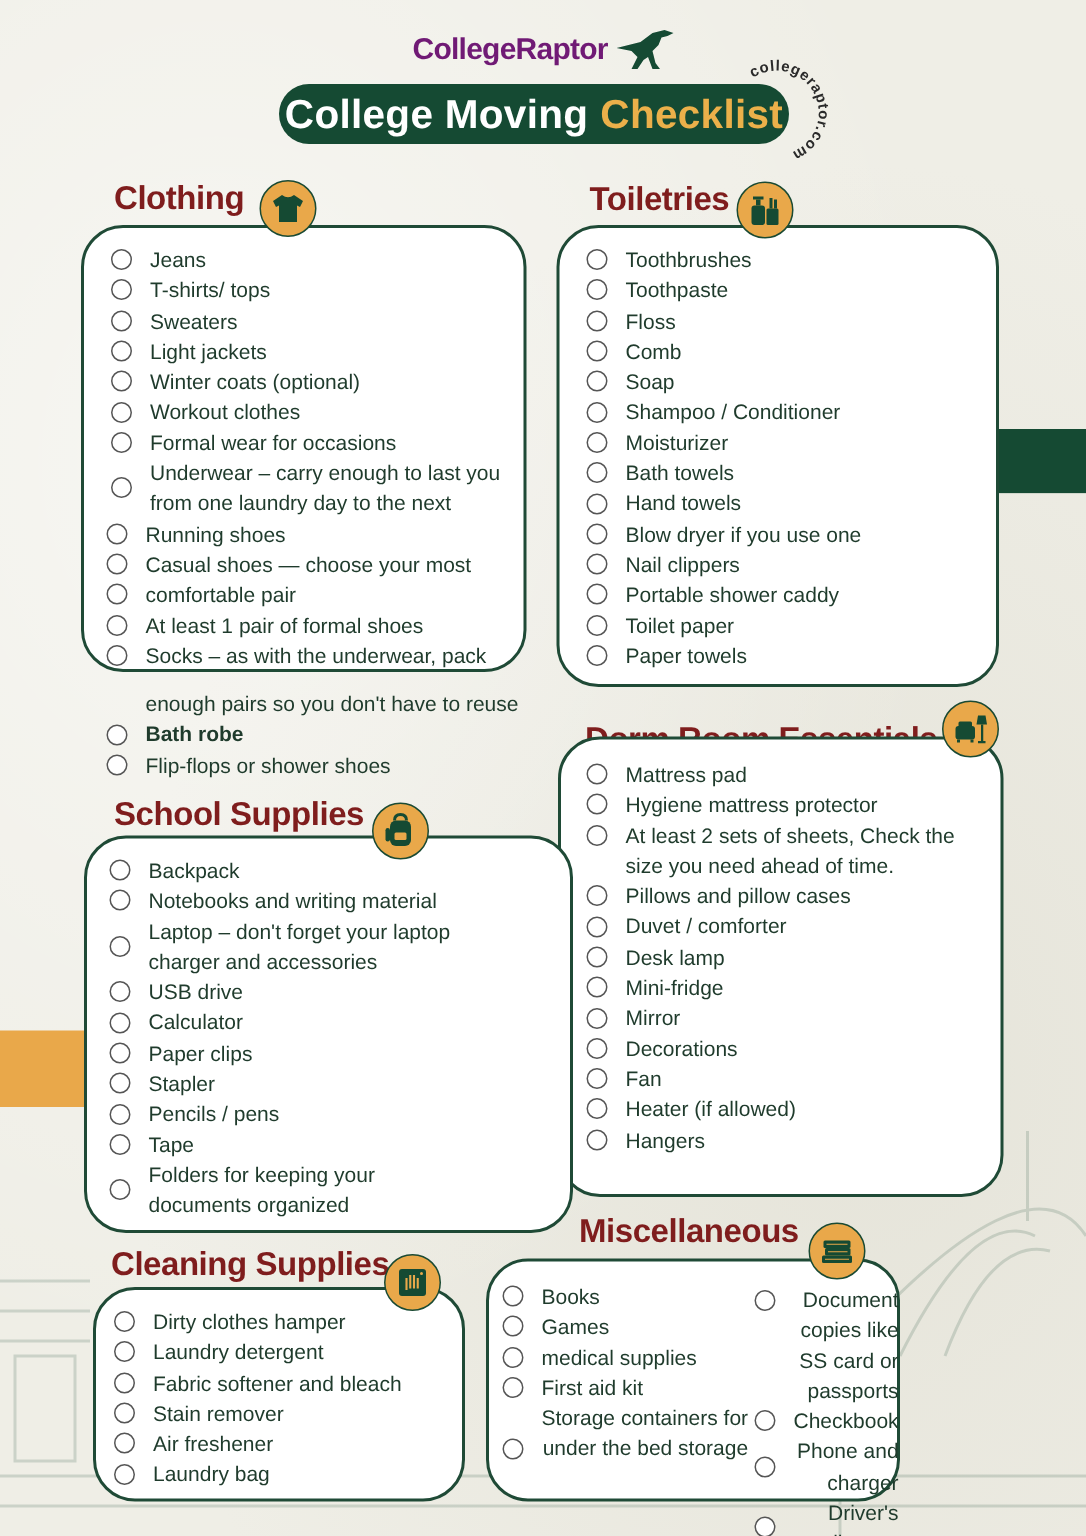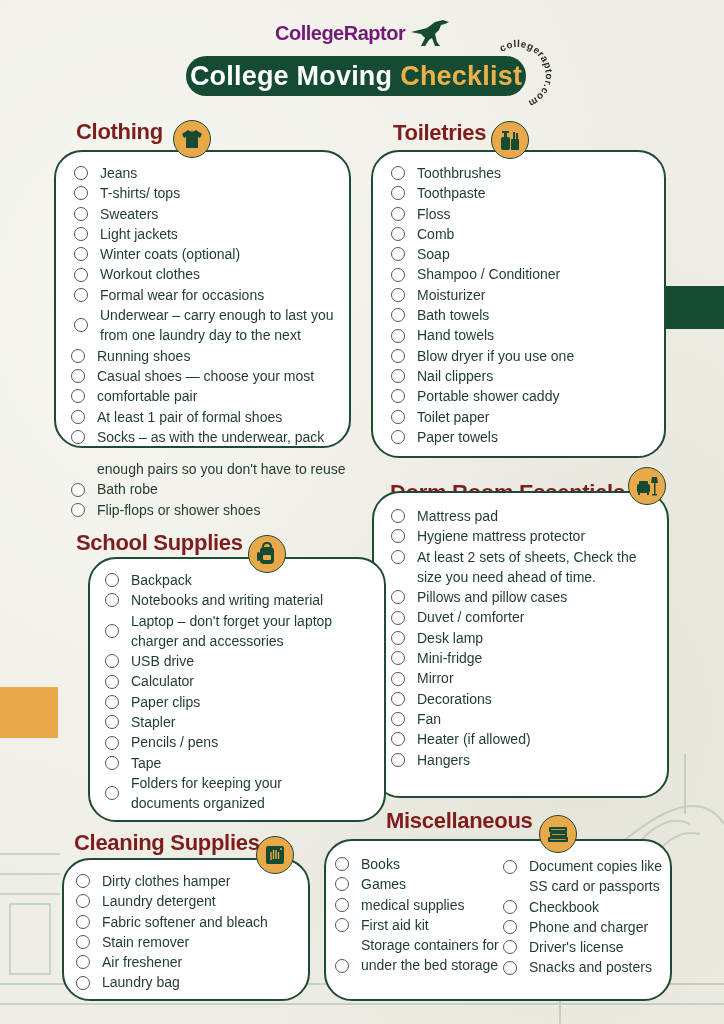--- a/index.html
+++ b/index.html
@@ -178,21 +178,21 @@
         <span class="cb"></span>
         <span class="lbl">At least 1 pair of formal shoes</span>
       </li>
     <li class="item" style="margin-left:-3px;">
         <span class="cb"></span>
         <span class="lbl">Socks – as with the underwear, pack</span>
       </li>
     <li class="item" style="margin-left:23px;margin-top:12px;">
         <span class="lbl">enough pairs so you don't have to reuse</span>
       </li>
-    <li class="item" style="margin-left:-3px;">
+    <li class="item" style="margin-left:-3px;font-weight:bold;">
         <span class="cb"></span>
         <span class="lbl">Bath robe</span>
       </li>
     <li class="item" style="margin-left:-3px;">
         <span class="cb"></span>
         <span class="lbl">Flip-flops or shower shoes</span>
       </li>
   </ul>
 </div>
 
@@ -338,21 +338,21 @@
 
 <div class="section-title" style="left:76px; top:530px;">School Supplies</div>
 <div class="badge" style="left:248px; top:535px;">
   <svg width="22" height="24" viewBox="0 0 22 24">
       <path d="M7 5 Q7 1 11 1 Q15 1 15 5" stroke="#154a33" stroke-width="2" fill="none"></path>
       <rect x="4" y="5" width="14" height="17" rx="4" fill="#154a33"></rect>
       <rect x="7" y="13" width="8" height="5" rx="1" fill="#e9a84a"></rect>
       <rect x="1" y="10" width="3" height="9" rx="1.5" fill="#154a33"></rect>
     </svg>
 </div>
-<div class="card" style="left:56px; top:557px; width:298px; height:265px;margin-left:32px;">
+<div class="card" style="left:56px; top:557px; width:326px; height:265px;">
   <ul class="list" style="left:15px; top:11px;">
     <li class="item">
         <span class="cb"></span>
         <span class="lbl">Backpack</span>
       </li>
     <li class="item">
         <span class="cb"></span>
         <span class="lbl">Notebooks and writing material</span>
       </li>
     <li class="item two">
@@ -431,21 +431,21 @@
 
 <div class="section-title" style="left:386px; top:808px;">Miscellaneous</div>
 <div class="badge" style="left:539px; top:815px;">
   <svg width="24" height="20" viewBox="0 0 24 20">
       <rect x="2" y="13" width="20" height="5" rx="1" fill="#154a33"></rect>
       <rect x="4" y="8" width="17" height="5" rx="1" fill="#154a33"></rect>
       <rect x="3" y="3" width="18" height="5" rx="1" fill="#154a33"></rect>
       <path d="M5 5.5 L19 5.5 M6 10.5 L19 10.5 M4 15.5 L20 15.5" stroke="#e9a84a" stroke-width="0.8"></path>
     </svg>
 </div>
-<div class="card" style="left:324px; top:839px; width:348px; height:162px;">
+<div class="card" style="left:324px; top:839px; width:276px; height:162px;text-align:right;">
   <ul class="list" style="left:9px; top:13px;">
     <li class="item">
         <span class="cb"></span>
         <span class="lbl">Books</span>
       </li>
     <li class="item">
         <span class="cb"></span>
         <span class="lbl">Games</span>
       </li>
     <li class="item">

